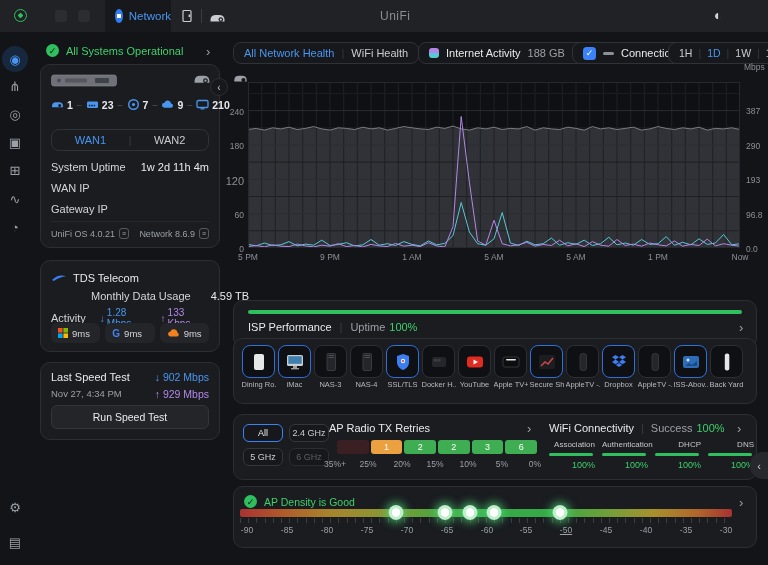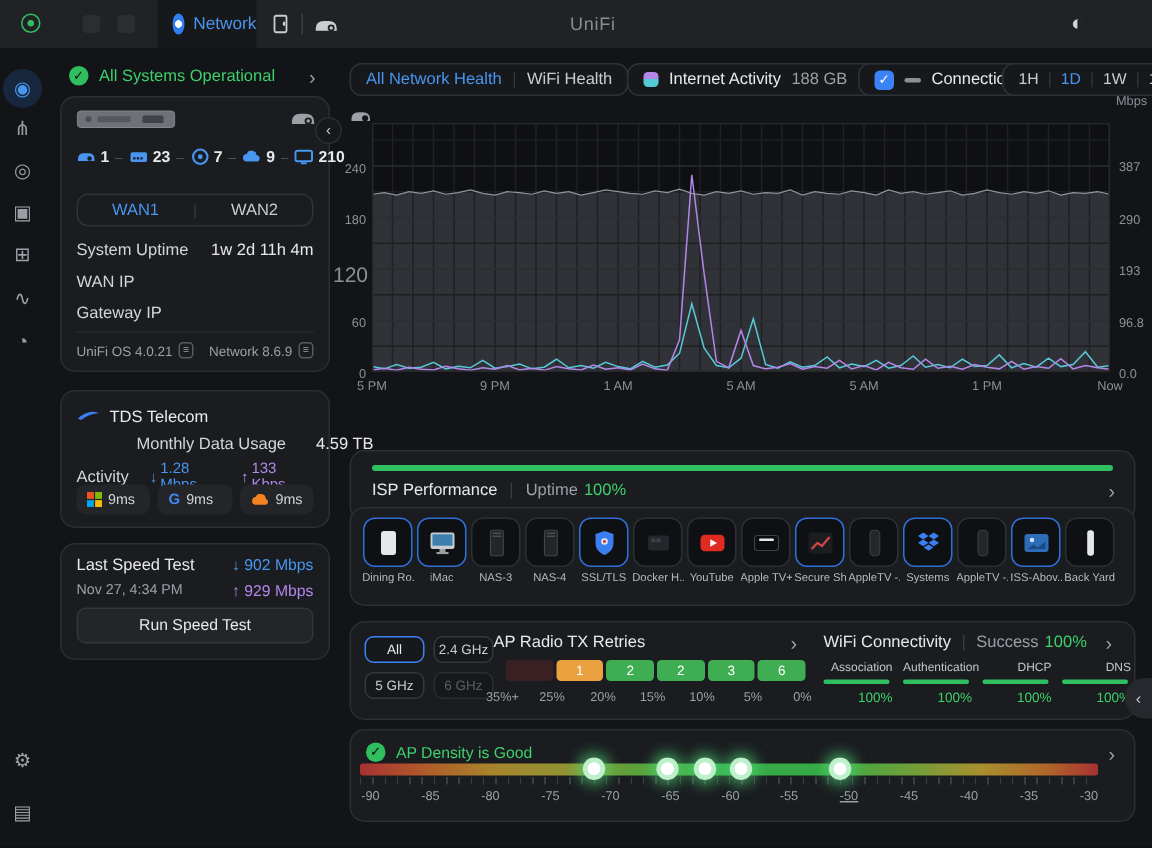--- a/index.html
+++ b/index.html
@@ -341,21 +341,21 @@
         <line x1="0" y1="131.7" x2="492" y2="131.7" stroke="#2a2d31" stroke-width="1"></line>
         <line x1="0" y1="166.0" x2="492" y2="166.0" stroke="#2a2d31" stroke-width="1"></line>
         <polyline points="0.0,47.5 8.2,46.4 16.4,48.1 24.6,45.8 32.8,46.9 41.0,45.2 49.2,47.5 57.4,46.4 65.6,44.6 73.8,46.9 82.0,48.1 90.2,45.8 98.4,46.4 106.6,47.5 114.8,45.2 123.0,46.9 131.2,45.8 139.4,48.1 147.6,46.4 155.8,44.6 164.0,45.8 172.2,46.9 180.4,47.5 188.6,45.2 196.8,46.4 205.0,44.1 213.2,46.9 221.4,48.1 229.6,45.8 237.8,46.9 246.0,45.2 254.2,47.5 262.4,46.4 270.6,46.9 278.8,44.6 287.0,48.1 295.2,45.8 303.4,46.9 311.6,47.5 319.8,45.2 328.0,46.4 336.2,48.1 344.4,44.6 352.6,46.9 360.8,45.8 369.0,47.5 377.2,46.4 385.4,45.2 393.6,48.1 401.8,46.9 410.0,44.6 418.2,46.4 426.4,47.5 434.6,45.8 442.8,46.9 451.0,45.2 459.2,48.1 467.4,46.4 475.6,46.9 483.8,45.8 492.0,47.5" fill="none" stroke="#8f959c" stroke-width="0.8"></polyline>
         <polyline points="0.0,162.4 8.2,163.9 16.4,161.0 24.6,163.5 32.8,162.8 41.0,159.6 49.2,163.9 57.4,162.1 65.6,163.2 73.8,158.2 82.0,163.5 90.2,162.4 98.4,160.7 106.6,163.9 114.8,162.8 123.0,157.5 131.2,163.2 139.4,161.7 147.6,163.5 155.8,159.6 164.0,162.4 172.2,163.9 180.4,158.9 188.6,162.8 196.8,161.4 205.0,153.6 213.2,120.5 221.4,150.0 229.6,161.7 237.8,163.2 246.0,156.8 254.2,130.5 262.4,161.0 270.6,163.5 278.8,159.2 287.0,162.8 295.2,161.7 303.4,156.0 311.6,163.2 319.8,160.7 328.0,162.4 336.2,158.2 344.4,163.5 352.6,161.7 360.8,155.3 369.0,162.8 377.2,161.0 385.4,163.2 393.6,157.5 401.8,162.4 410.0,161.7 418.2,154.6 426.4,163.2 434.6,160.3 442.8,162.8 451.0,156.8 459.2,162.4 467.4,161.0 475.6,152.5 483.8,162.8 492.0,161.7" fill="none" stroke="#56c9d6" stroke-width="1"></polyline>
         <polyline points="0.0,164.6 8.2,163.5 16.4,164.9 24.6,162.8 32.8,164.2 41.0,164.6 49.2,162.1 57.4,163.9 65.6,164.9 73.8,163.2 82.0,164.2 90.2,161.7 98.4,164.6 106.6,163.5 114.8,164.9 123.0,162.4 131.2,163.9 139.4,164.6 147.6,161.4 155.8,164.2 164.0,163.2 172.2,164.6 180.4,160.7 188.6,163.9 196.8,164.9 205.0,144.7 213.2,34.5 221.4,100.2 229.6,158.9 237.8,163.2 246.0,138.3 254.2,161.7 262.4,163.9 270.6,162.8 278.8,160.3 287.0,164.2 295.2,162.4 303.4,163.5 311.6,158.2 319.8,163.9 328.0,161.7 336.2,164.6 344.4,159.6 352.6,163.2 360.8,164.2 369.0,157.5 377.2,163.5 385.4,162.1 393.6,164.2 401.8,161.0 410.0,162.8 418.2,163.9 426.4,158.9 434.6,164.2 442.8,162.4 451.0,163.5 459.2,157.1 467.4,163.9 475.6,161.7 483.8,163.2 492.0,164.2" fill="none" stroke="#b287e8" stroke-width="1"></polyline>
         <rect x="0.5" y="0.5" width="491" height="165" fill="none" stroke="#26282c"></rect>
       </svg></div>
   <div>
       <span style="position: absolute; left: 222px; top: 107px; width: 22px; text-align: right; font-size: 8.5px; color: rgb(139, 144, 151);">240</span>
       <span style="position: absolute; left: 222px; top: 141px; width: 22px; text-align: right; font-size: 8.5px; color: rgb(139, 144, 151);">180</span>
-      <span style="position: absolute; left: 222px; top: 175px; width: 22px; text-align: left; font-size: 14px; color: rgb(139, 144, 151);">120</span>
+      <span style="position: absolute; left: 222px; top: 175px; width: 22px; text-align: right; font-size: 11px; color: rgb(139, 144, 151);">120</span>
       <span style="position: absolute; left: 222px; top: 210px; width: 22px; text-align: right; font-size: 8.5px; color: rgb(139, 144, 151);">60</span>
       <span style="position: absolute; left: 222px; top: 244px; width: 22px; text-align: right; font-size: 8.5px; color: rgb(139, 144, 151);">0</span>
     </div>
   <div>
       <span style="position: absolute; left: 746px; top: 106px; font-size: 8.5px; color: rgb(139, 144, 151);">387</span>
       <span style="position: absolute; left: 746px; top: 141px; font-size: 8.5px; color: rgb(139, 144, 151);">290</span>
       <span style="position: absolute; left: 746px; top: 175px; font-size: 8.5px; color: rgb(139, 144, 151);">193</span>
       <span style="position: absolute; left: 746px; top: 210px; font-size: 8.5px; color: rgb(139, 144, 151);">96.8</span>
       <span style="position: absolute; left: 746px; top: 244px; font-size: 8.5px; color: rgb(139, 144, 151);">0.0</span>
     </div>
@@ -475,21 +475,21 @@
             </svg>
           </div>
           <span class="tilelbl">AppleTV -..</span>
         </div>
         <div class="tile">
           <div class="tilebox hl">
             <svg width="20" height="20" viewBox="0 0 20 20">
               <path d="M6.5 3 3 5.3l3.5 2.3L10 5.3zM13.5 3 17 5.3l-3.5 2.3L10 5.3zM3 9.9l3.5-2.3L10 9.9l-3.5 2.3zM17 9.9l-3.5-2.3L10 9.9l3.5 2.3zM6.8 13l3.2 2.1 3.2-2.1-3.2-2z" fill="#3b7ef0"></path>
             </svg>
           </div>
-          <span class="tilelbl">Systems</span>
+          <span class="tilelbl">Dropbox</span>
         </div>
         <div class="tile">
           <div class="tilebox">
             <svg width="20" height="20" viewBox="0 0 20 20">
               <rect x="7" y="1.5" width="6.5" height="17" rx="2.5" fill="#24262b" stroke="#3c3f45" stroke-width="0.7"></rect>
             </svg>
           </div>
           <span class="tilelbl">AppleTV -..</span>
         </div>
         <div class="tile">

